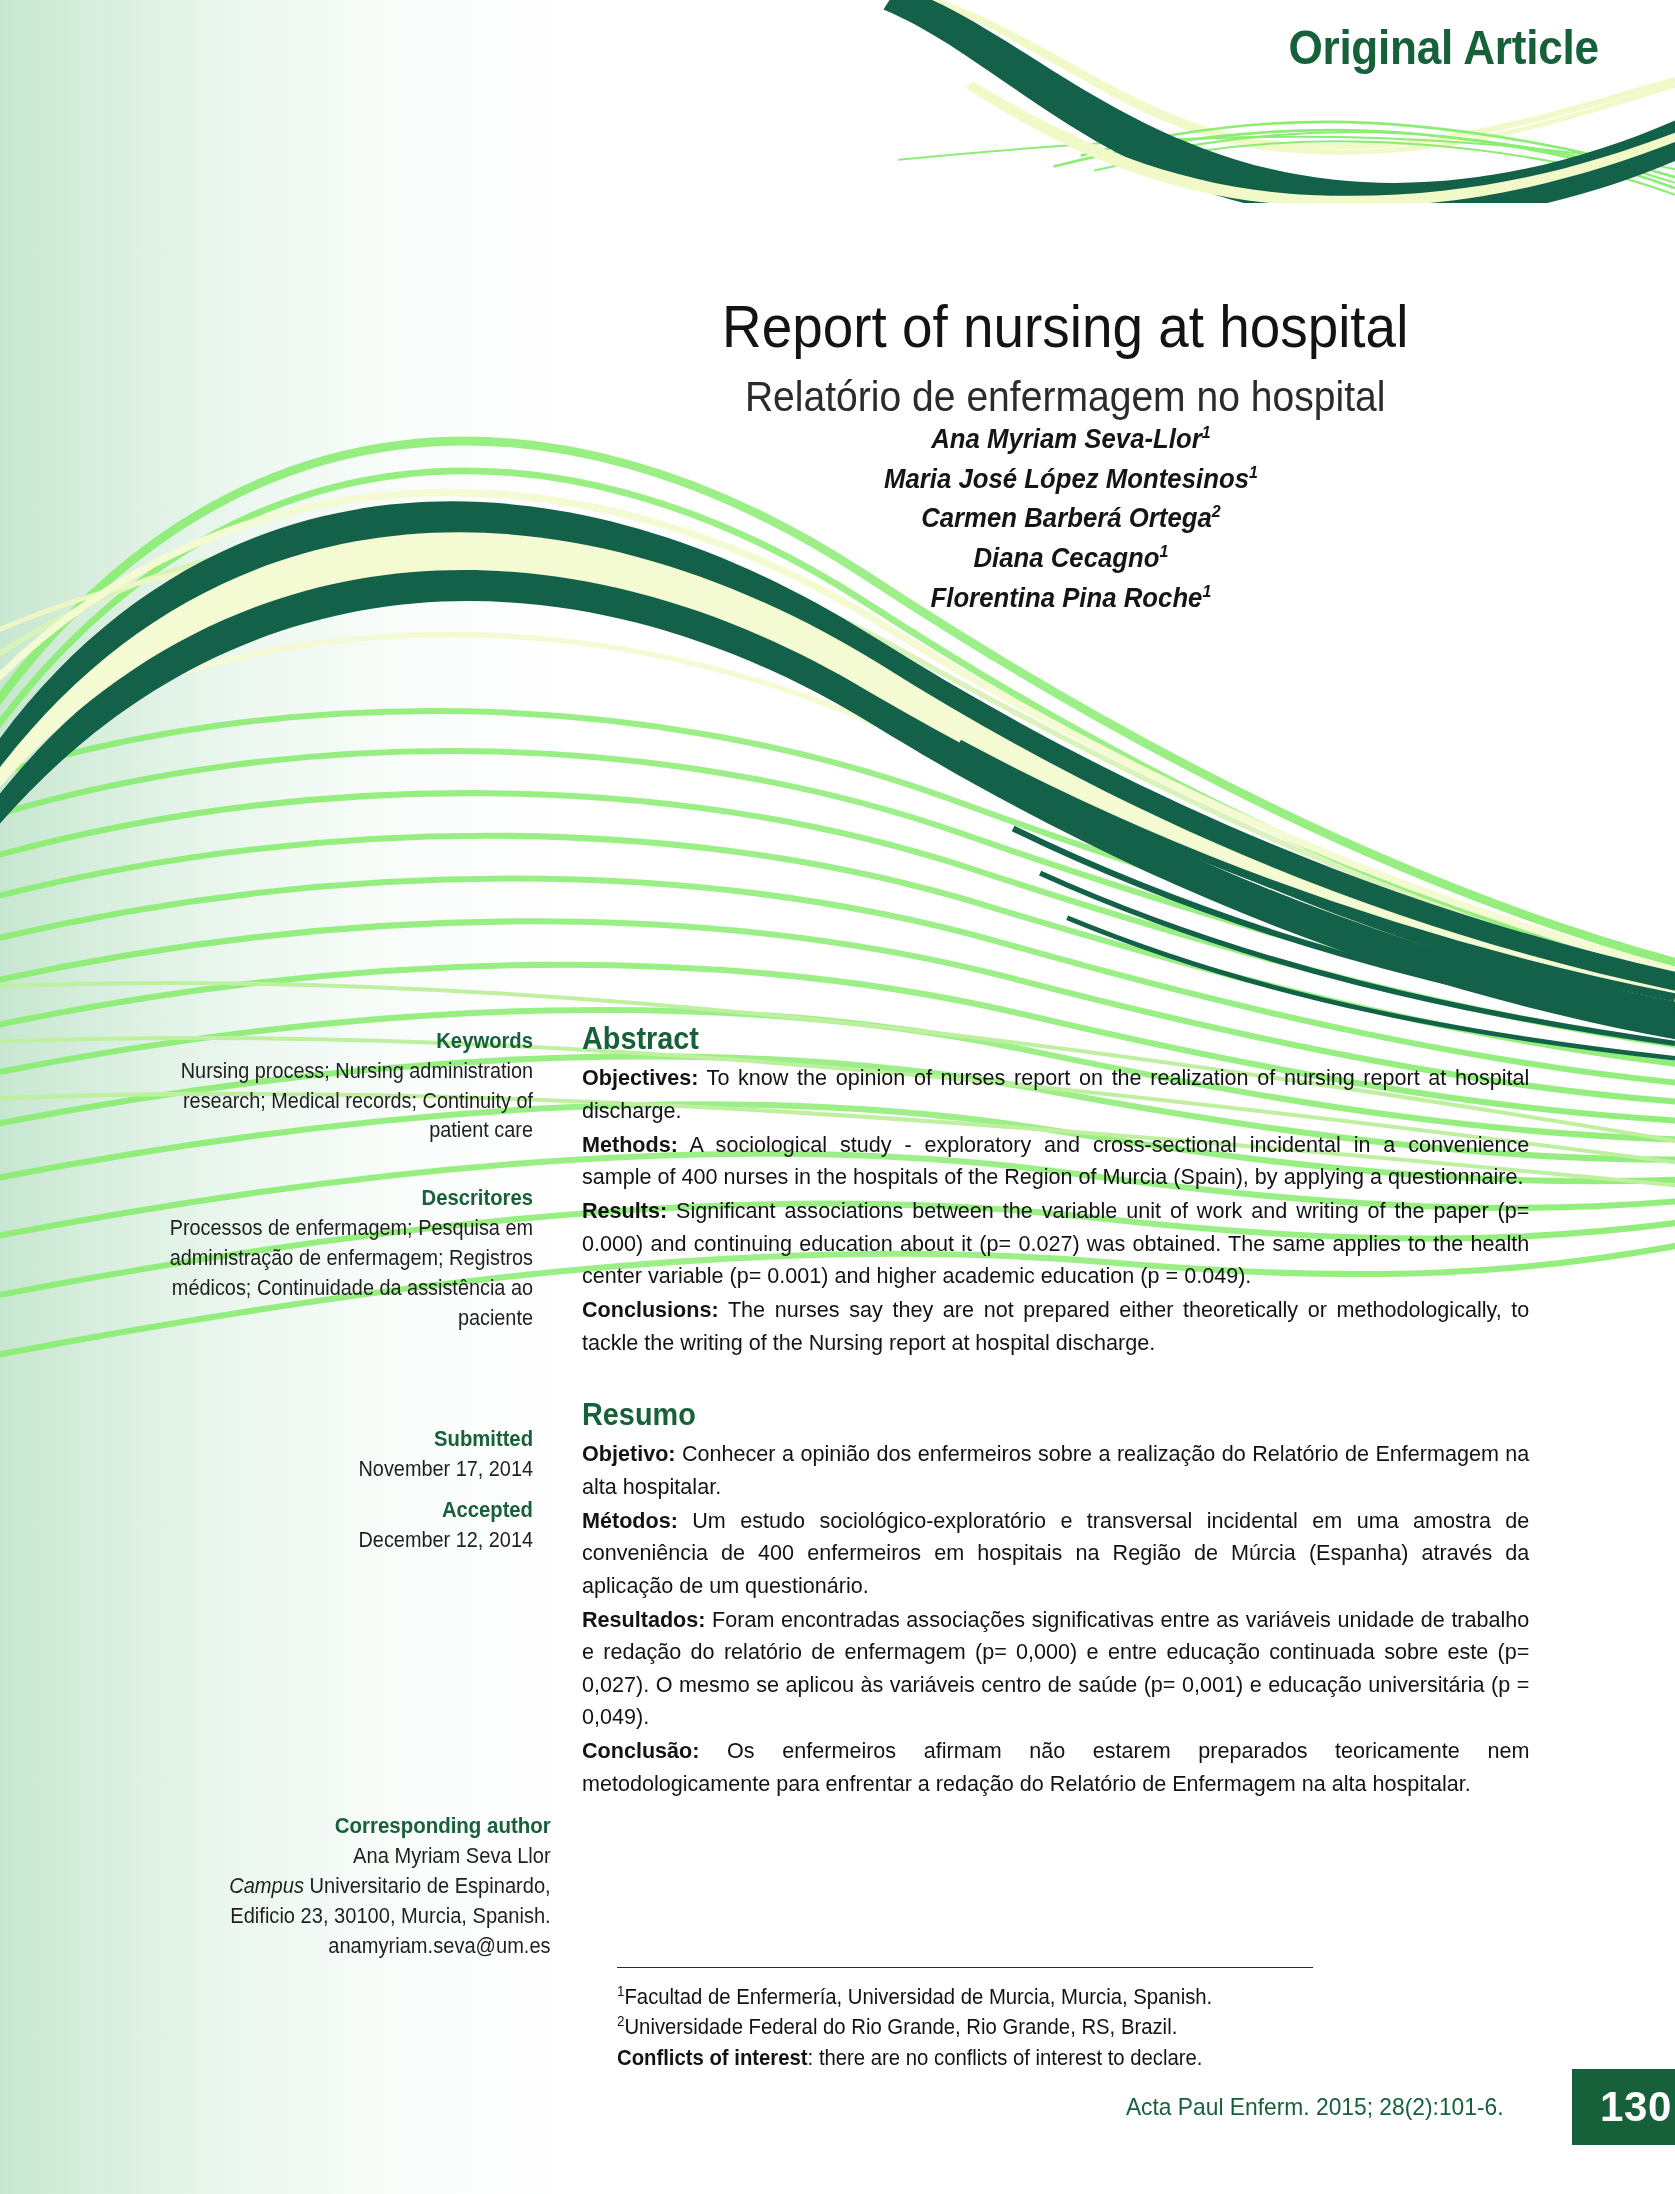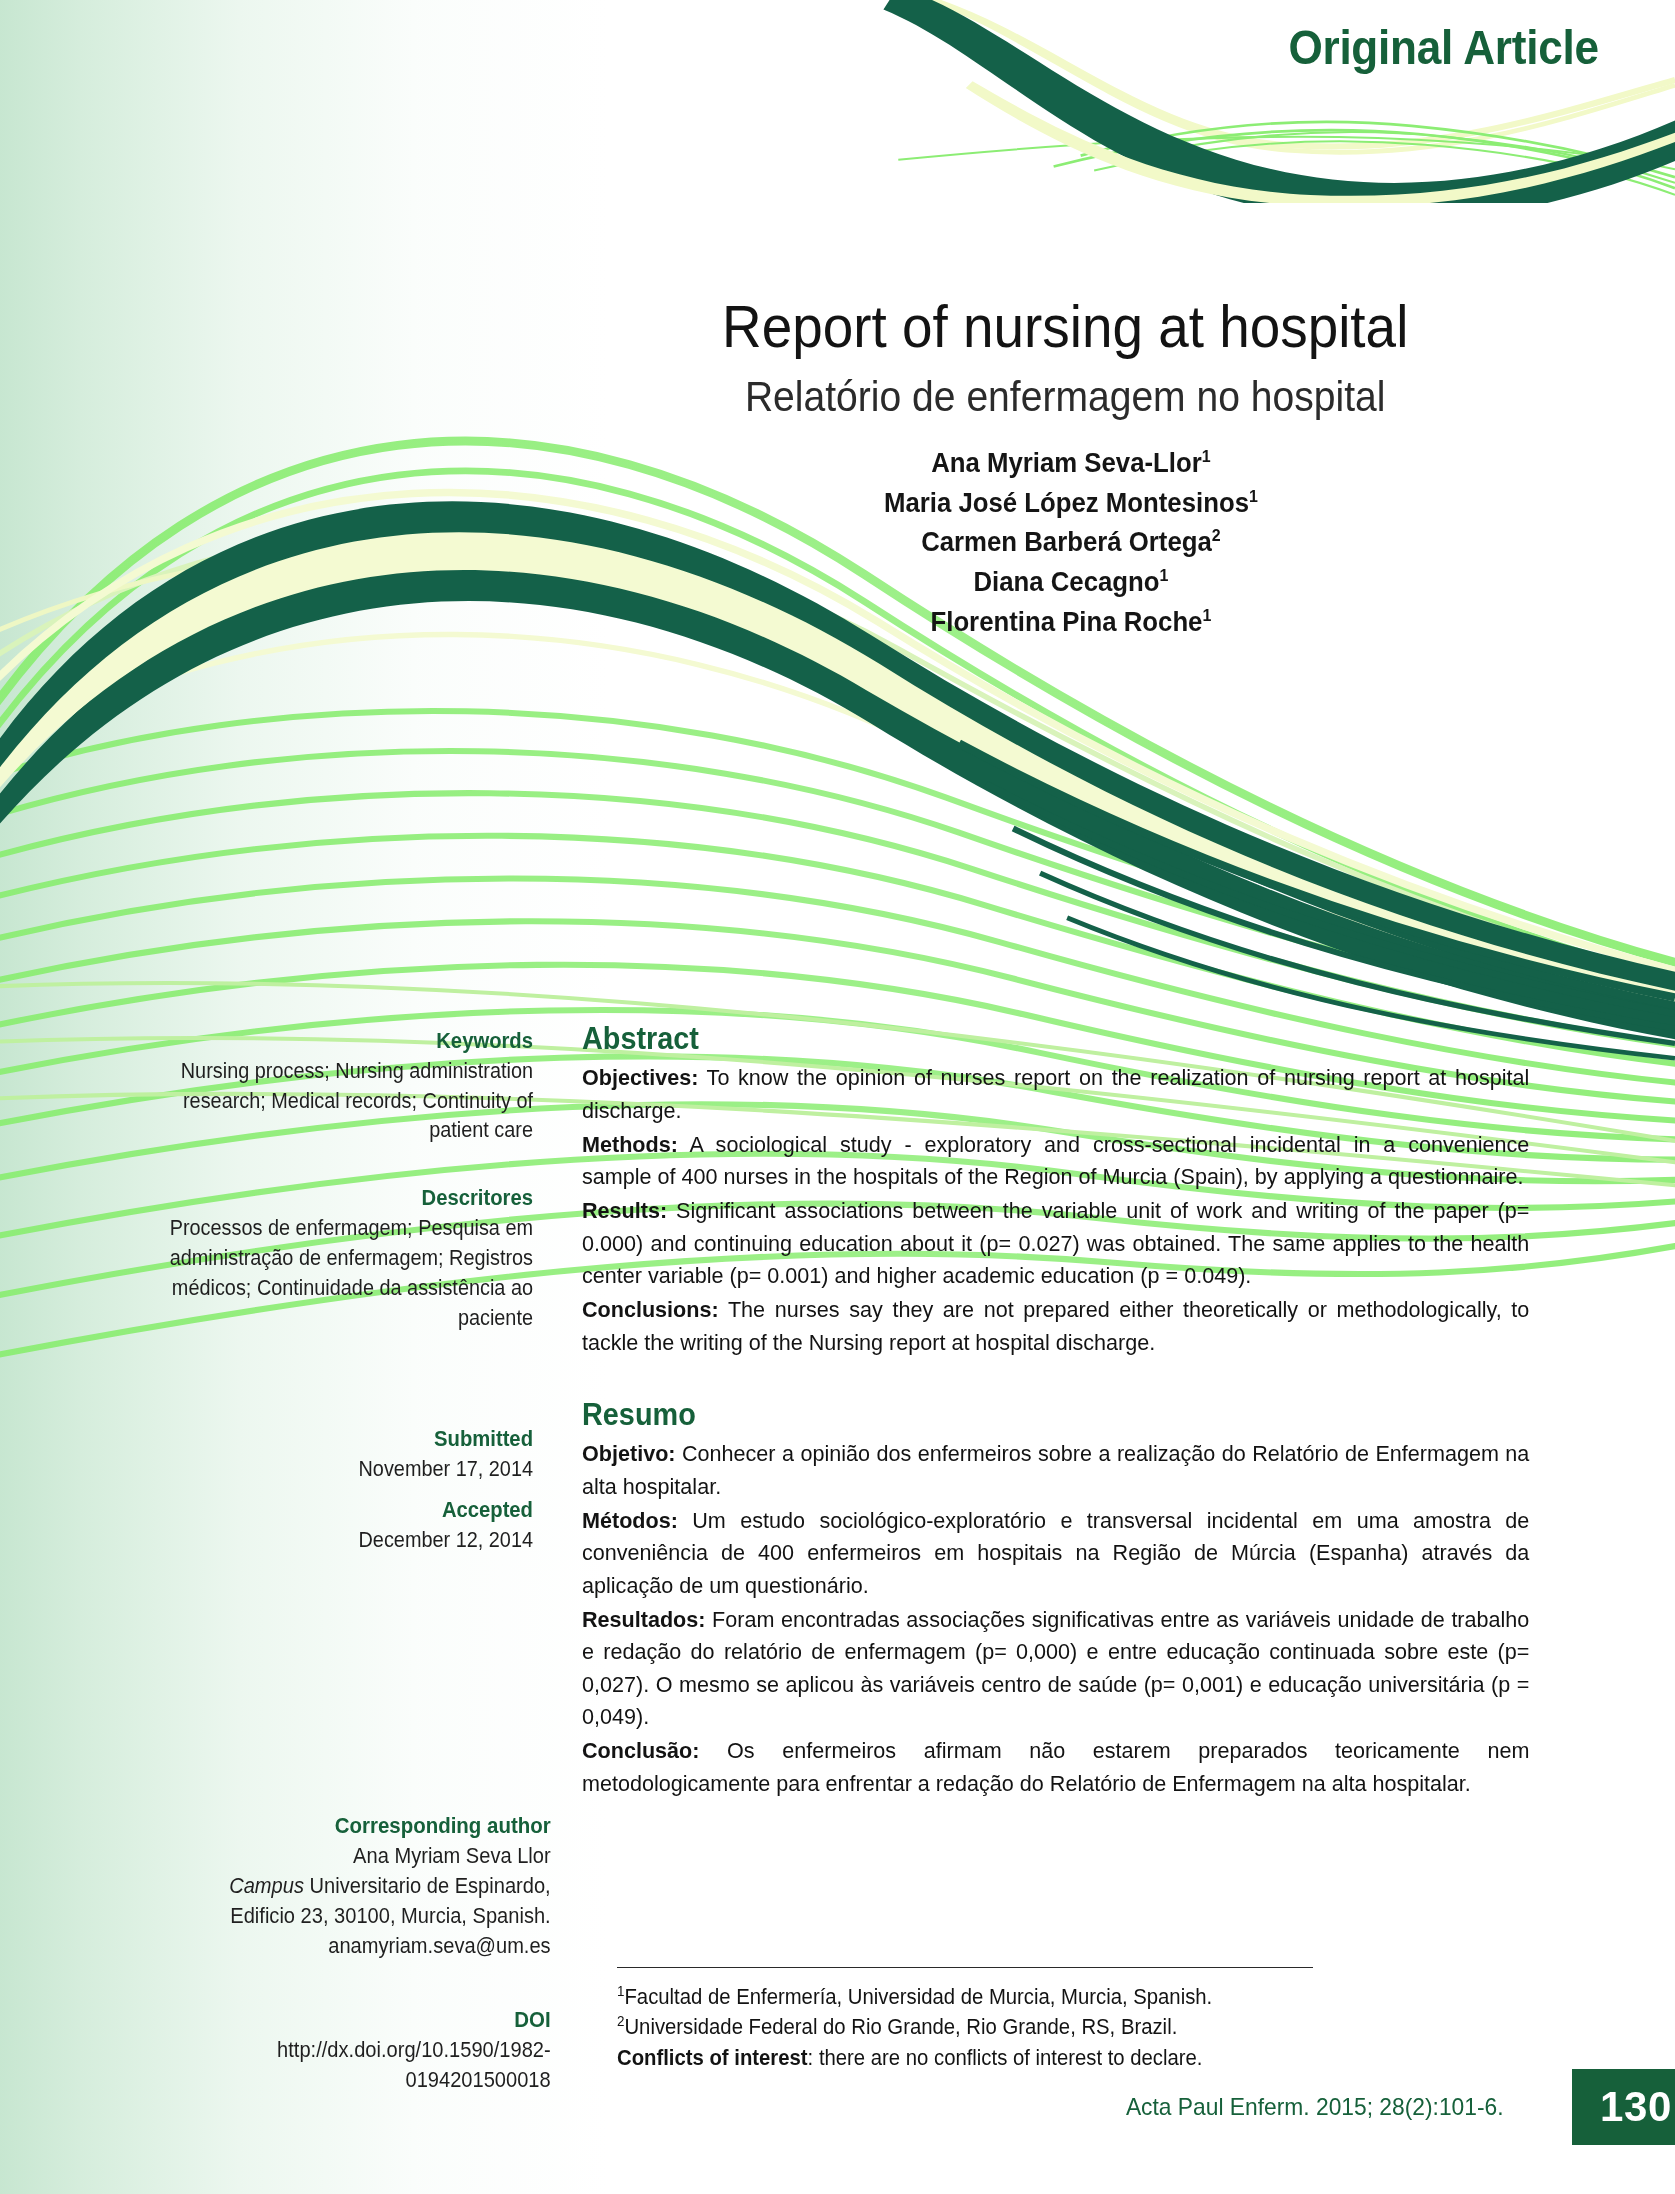--- a/index.html
+++ b/index.html
@@ -87,21 +87,21 @@
     font-family: "Liberation Sans Narrow", "Liberation Sans", sans-serif;
     font-size: 42px;
     font-weight: 300;
     line-height: 1.05;
     color: #2b2b2b;
     transform: scaleX(0.93);
     transform-origin: right center;
     white-space: nowrap;
   }
   .authors {
-    margin-top: 24px;
+    font-style: italic;
   }
   .author {
     font-family: "Liberation Sans Narrow", "Liberation Sans", sans-serif;
     font-size: 28px;
     font-weight: bold;
     line-height: 1.42;
     color: #151515;
     transform: scaleX(0.92);
     transform-origin: right center;
     white-space: nowrap;
@@ -369,25 +369,20 @@
     <div class="side-p">December 12, 2014</div>
   </div>
 
   <div class="corr">
     <div class="corr-h">Corresponding author</div>
     <div class="corr-p">Ana Myriam Seva Llor</div>
     <div class="corr-p"><em>Campus</em><span> Universitario de Espinardo,</span></div>
     <div class="corr-p">Edificio 23, 30100, Murcia, Spanish.</div>
     <div class="corr-p">anamyriam.seva@um.es</div>
 
-    <div class="doi-block">
-      <div class="corr-h">DOI</div>
-      <div class="corr-p">http://dx.doi.org/10.1590/1982-</div>
-      <div class="corr-p">0194201500018</div>
-    </div>
   </div>
 
   <div class="main">
 
     <div class="sec-h">Abstract</div>
 
     <p class="body-p"><b>Objectives:</b><span> To know the opinion of nurses report on the realization of nursing report at hospital discharge.</span></p>
 
     <p class="body-p"><b>Methods:</b><span> A sociological study - exploratory and cross-sectional incidental in a convenience sample of 400 nurses in the hospitals of the Region of Murcia (Spain), by applying a questionnaire.</span></p>
 

